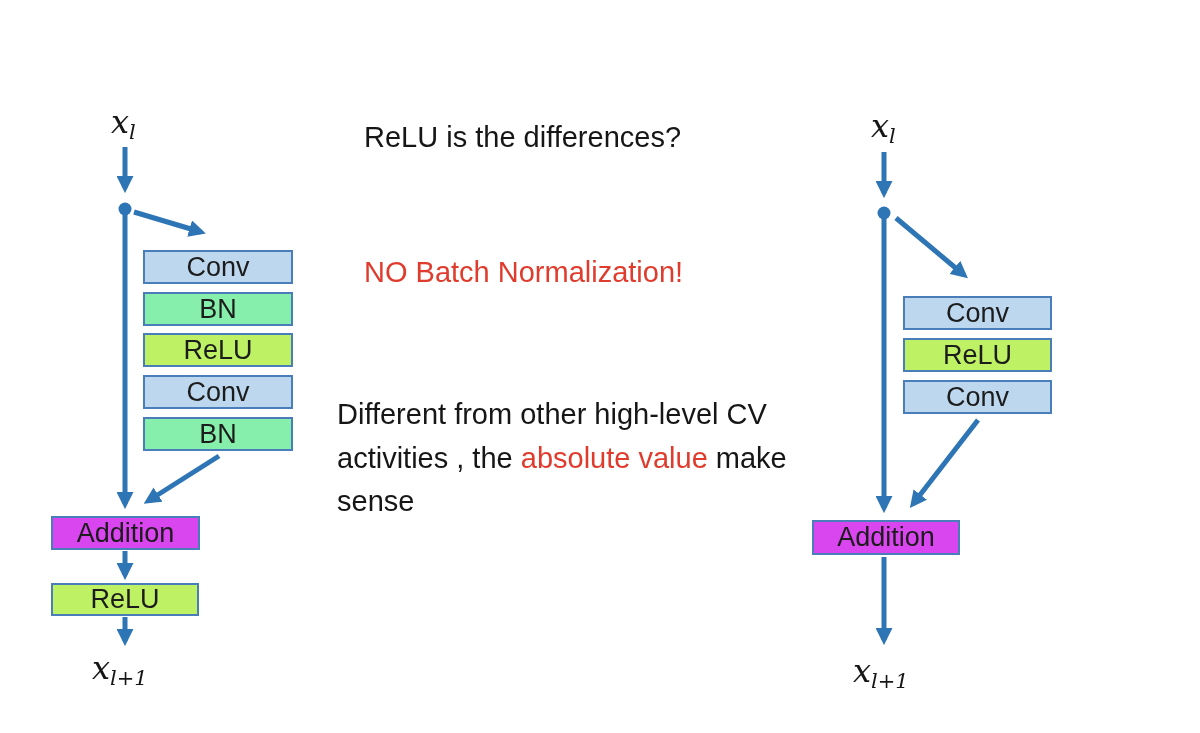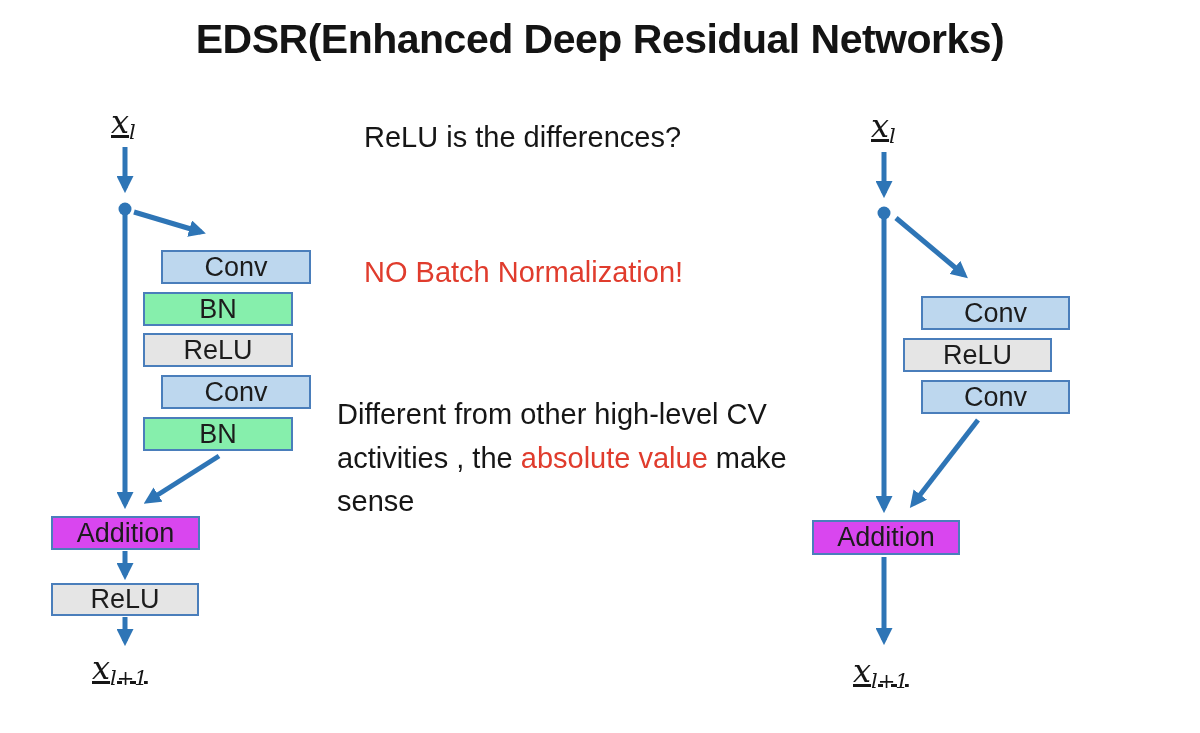--- a/index.html
+++ b/index.html
@@ -25,33 +25,32 @@
   .node{
     position:absolute;
     box-sizing:border-box;
     border:2px solid #4a7ebb;
     display:flex;align-items:center;justify-content:center;
     font-size:27px;
     color:#1c1c1c;
     z-index:2;
     line-height:1;
   }
-  .node-conv{background:#bdd7ee;margin-left:18px;}
+  .node-conv{background:#bdd7ee;}
   .node-bn{background:#86efac;}
-  .node-relu{background:#e5e5e5;}
+  .node-relu{background:#bef264;}
   .node-add{background:#d946ef;}
   .mathlab{
     position:absolute;
     font-family:"DejaVu Serif", serif;
     font-style:italic;
     font-size:32px;
     color:#161616;
     z-index:2;
     line-height:1;
-    text-decoration:underline;
   }
   .mathlab sub{
     font-size:21px;
     line-height:0;
     vertical-align:-6px;
   }
   .ann{
     position:absolute;
     font-size:29px;
     color:#161616;
@@ -70,21 +69,20 @@
     z-index:3;
     letter-spacing:2px;
     white-space:nowrap;
   }
 </style>
 </head>
 <body>
 
 <div class="stage">
 
-  <h1 class="title">EDSR(Enhanced Deep Residual Networks)</h1>
 
   <svg class="wires" width="1200" height="733" viewBox="0 0 1200 733">
     <defs>
       <marker id="arr" viewBox="0 0 10 10" refX="7" refY="5" markerWidth="3.4" markerHeight="3.4" orient="auto">
         <path d="M0,0 L10,5 L0,10 z" fill="#2e75b6"></path>
       </marker>
     </defs>
 
     <line x1="125" y1="147" x2="125" y2="188" stroke="#2e75b6" stroke-width="5" marker-end="url(#arr)"></line>
     <circle cx="125" cy="209" r="6.5" fill="#2e75b6"></circle>

